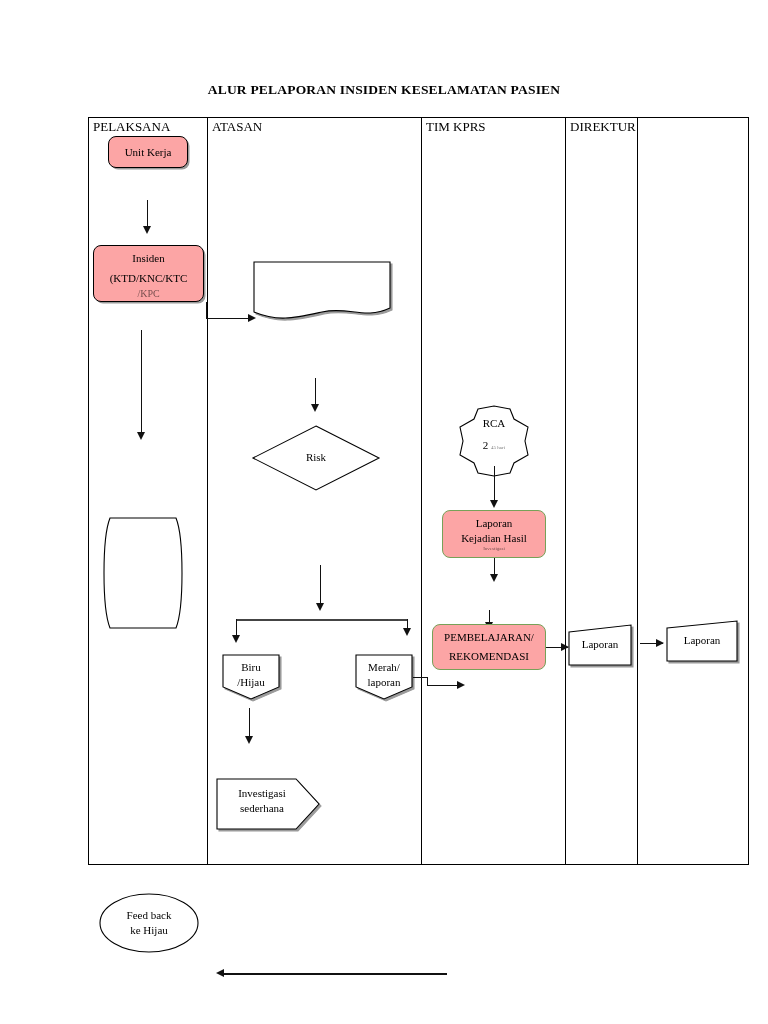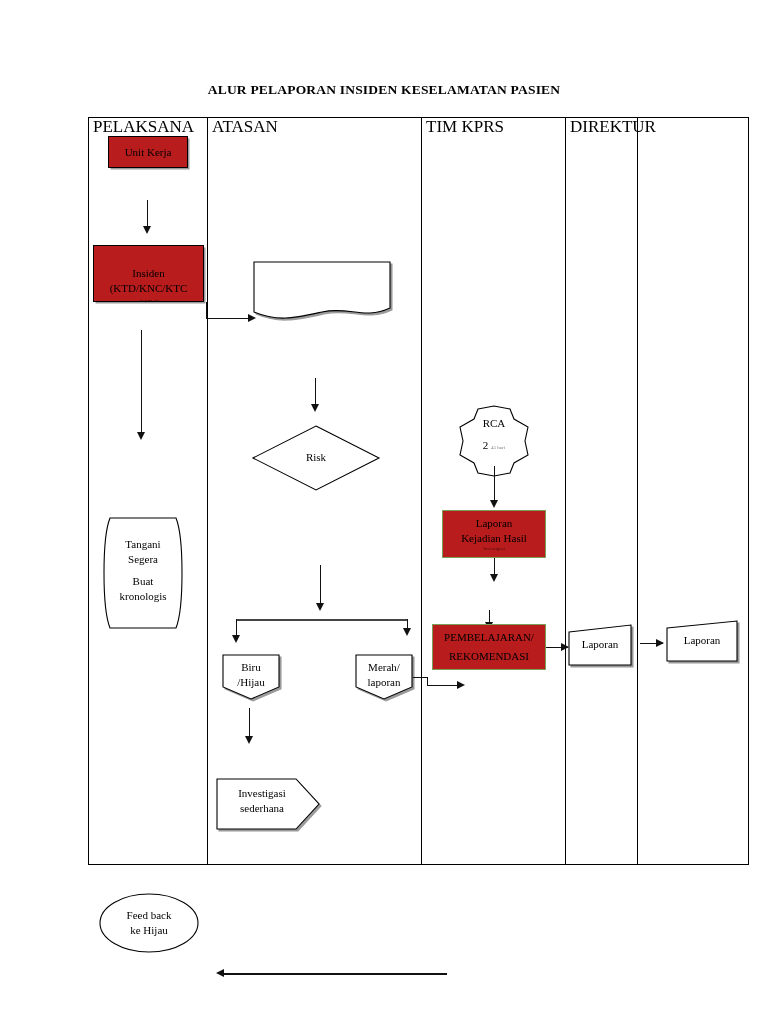--- a/index.html
+++ b/index.html
@@ -33,40 +33,41 @@
     box-sizing:border-box;
   }
   .lane-div{
     position:absolute;
     top:117px;
     width:0;height:748px;
     border-left:1.3px solid #000;
   }
   .lane-head{
     position:absolute;
-    font-size:17px;
+    font-size:13px;
     line-height:14.5px;
     font-family:"Liberation Serif", serif;
     white-space:pre-line;
   }
 
   
   .sh{
     position:absolute;
     box-sizing:border-box;
     display:flex;
     flex-direction:column;
     align-items:center;
     justify-content:center;
     text-align:center;
     font-size:11px;
     line-height:15px;
     font-family:"Liberation Serif", serif;
-    background:#b91c1c;
+    background:#fca5a5;
     overflow:hidden;
+    border-radius:8px;
   }
   .sh .ln{display:block;white-space:nowrap;}
   .sh .gap{height:7px;}
 
   
   .rect{
     border:1.1px solid #000;
     box-shadow:2px 2px 0 -0.5px #9a9a9a;
   }
   .rect-green{
@@ -133,44 +134,37 @@
   <div class="lane-head" style="left:426px;top:120px">TIM KPRS</div>
   <div class="lane-head" style="left:570px;top:120px">DIREKTUR</div>
 
   <div class="sh rect" style="left:108px;top:136px;width:80px;height:32px">
     <span class="ln">Unit Kerja</span>
   </div>
 
   <div class="vline" style="left:147px;top:200px;height:28px"></div>
   <div class="ah-down" style="left:142.5px;top:226px"></div>
 
-  <div class="sh rect" style="left:93px;top:245px;width:111px;height:57px;justify-content:flex-start;padding-top:20px">
+  <div class="sh rect" style="left:93px;top:245px;width:111px;height:57px;justify-content:flex-start;padding-top:5px">
     <span class="ln">Insiden</span>
     <span class="gap"></span>
     <span class="ln">(KTD/KNC/KTC</span>
     <span class="ln clip">/KPC</span>
   </div>
 
   <div class="vline" style="left:206px;top:302px;height:16px"></div>
   <div class="hline" style="left:206px;top:318px;width:44px"></div>
   <div class="ah-right" style="left:248px;top:313.5px"></div>
 
   <div class="vline" style="left:141px;top:330px;height:104px"></div>
   <div class="ah-down" style="left:136.5px;top:432px"></div>
 
   <svg class="shape" style="left:98px;top:518px;width:90px;height:110px" viewBox="0 0 90 110">
     <path d="M12,0 H78 C86,20 86,90 78,110 H12 C4,90 4,20 12,0 Z"></path>
   </svg>
-  <div class="lbl" style="left:98px;top:537px;width:90px">
-    <span class="ln">Tangani</span><br>
-    <span class="ln">Segera</span>
-    <span class="gap"></span>
-    <span class="ln">Buat</span><br>
-    <span class="ln">kronologis</span>
-  </div>
 
   <svg class="shape" style="left:99px;top:893px;width:100px;height:60px" viewBox="0 0 100 60">
     <ellipse cx="50" cy="30" rx="49" ry="29"></ellipse>
   </svg>
   <div class="lbl" style="left:99px;top:908px;width:100px">
     <span class="ln">Feed back</span><br>
     <span class="ln">ke Hijau</span>
   </div>
 
   <svg class="shape shadowed" style="left:254px;top:262px;width:136px;height:58px" viewBox="0 0 136 58">

